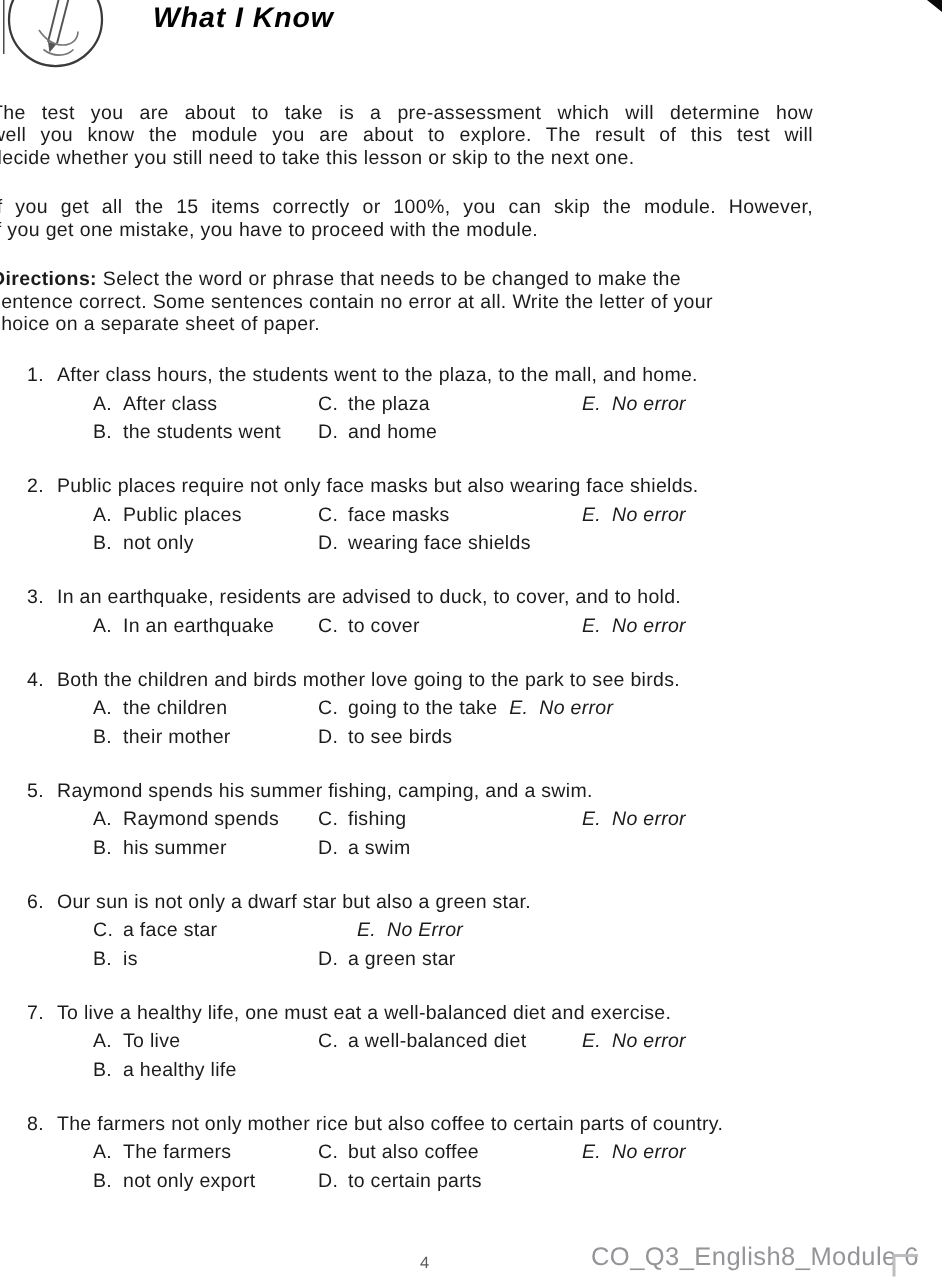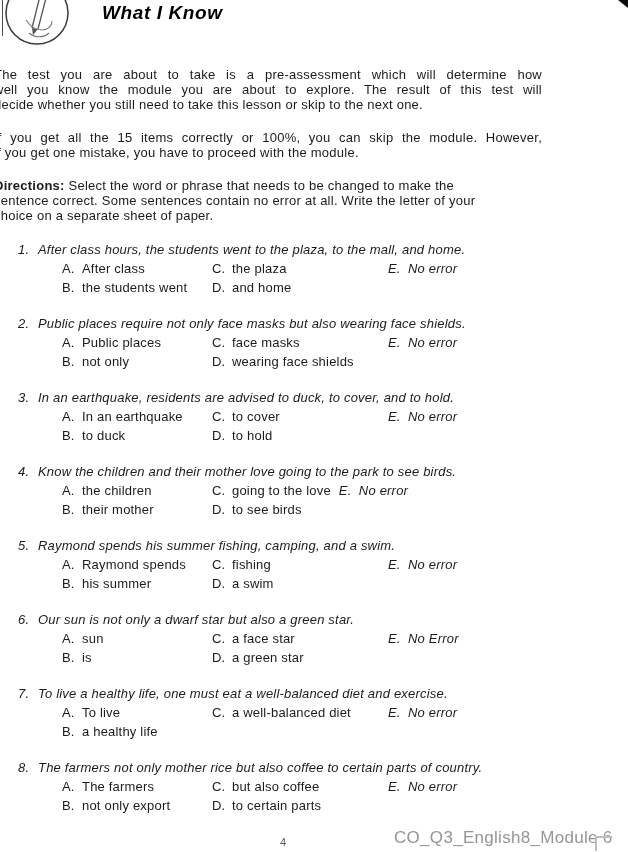--- a/index.html
+++ b/index.html
@@ -22,21 +22,21 @@
   
   .content{position:absolute;top:67px;left:-6px;width:548px;font-size:13px;line-height:15px;letter-spacing:0.25px;}
   .para{margin:0 0 18px 0;}
   .pline{white-space:nowrap;}
   .pline.just{white-space:normal;text-align:justify;text-align-last:justify;}
   .dlabel{font-weight:bold;}
 
   
   .questions{position:absolute;top:240px;left:18px;right:0;font-size:13px;letter-spacing:0.2px;}
   .question{margin-bottom:17px;}
-  .q-line{line-height:19px;white-space:nowrap;font-style:italic;}
+  .q-line{line-height:19px;white-space:nowrap;}
   .q-num{display:inline-block;width:20px;}
   .opts{padding-left:44px;}
   .opt-row{display:flex;line-height:19px;white-space:nowrap;}
   .col-a{flex:0 0 150px;}
   .col-c{flex:0 0 176px;}
   .col-e{flex:0 0 auto;font-style:italic;}
   .e-tight .col-c{flex:0 0 auto;margin-right:8px;}
   .opt-label{display:inline-block;min-width:20px;}
 
   
@@ -116,33 +116,29 @@
     </div>
 
     <div class="question">
       <div class="q-line"><span class="q-num">3.</span><span class="q-text">In an earthquake, residents are advised to duck, to cover, and to hold.</span></div>
       <div class="opts">
         <div class="opt-row">
           <span class="opt col-a"><span class="opt-label">A.</span><span class="opt-text">In an earthquake</span></span>
           <span class="opt col-c"><span class="opt-label">C.</span><span class="opt-text">to cover</span></span>
           <span class="opt col-e"><span class="opt-label">E.</span><span class="opt-text">No error</span></span>
         </div>
-        <div class="opt-row">
-          <span class="opt col-a"><span class="opt-label">B.</span><span class="opt-text">to duck</span></span>
-          <span class="opt col-c"><span class="opt-label">D.</span><span class="opt-text">to hold</span></span>
-        </div>
       </div>
     </div>
 
     <div class="question e-tight">
-      <div class="q-line"><span class="q-num">4.</span><span class="q-text">Know the children and their mother love going to the park to see birds.</span></div>
+      <div class="q-line"><span class="q-num">4.</span><span class="q-text">Both the children and birds mother love going to the park to see birds.</span></div>
       <div class="opts">
         <div class="opt-row">
           <span class="opt col-a"><span class="opt-label">A.</span><span class="opt-text">the children</span></span>
-          <span class="opt col-c"><span class="opt-label">C.</span><span class="opt-text">going to the love</span></span>
+          <span class="opt col-c"><span class="opt-label">C.</span><span class="opt-text">going to the take</span></span>
           <span class="opt col-e"><span class="opt-label">E.</span><span class="opt-text">No error</span></span>
         </div>
         <div class="opt-row">
           <span class="opt col-a"><span class="opt-label">B.</span><span class="opt-text">their mother</span></span>
           <span class="opt col-c"><span class="opt-label">D.</span><span class="opt-text">to see birds</span></span>
         </div>
       </div>
     </div>
 
     <div class="question">
@@ -157,21 +153,20 @@
           <span class="opt col-a"><span class="opt-label">B.</span><span class="opt-text">his summer</span></span>
           <span class="opt col-c"><span class="opt-label">D.</span><span class="opt-text">a swim</span></span>
         </div>
       </div>
     </div>
 
     <div class="question">
       <div class="q-line"><span class="q-num">6.</span><span class="q-text">Our sun is not only a dwarf star but also a green star.</span></div>
       <div class="opts">
         <div class="opt-row">
-          <span class="opt col-a"><span class="opt-label">A.</span><span class="opt-text">sun</span></span>
           <span class="opt col-c"><span class="opt-label">C.</span><span class="opt-text">a face star</span></span>
           <span class="opt col-e"><span class="opt-label">E.</span><span class="opt-text">No Error</span></span>
         </div>
         <div class="opt-row">
           <span class="opt col-a"><span class="opt-label">B.</span><span class="opt-text">is</span></span>
           <span class="opt col-c"><span class="opt-label">D.</span><span class="opt-text">a green star</span></span>
         </div>
       </div>
     </div>
 

